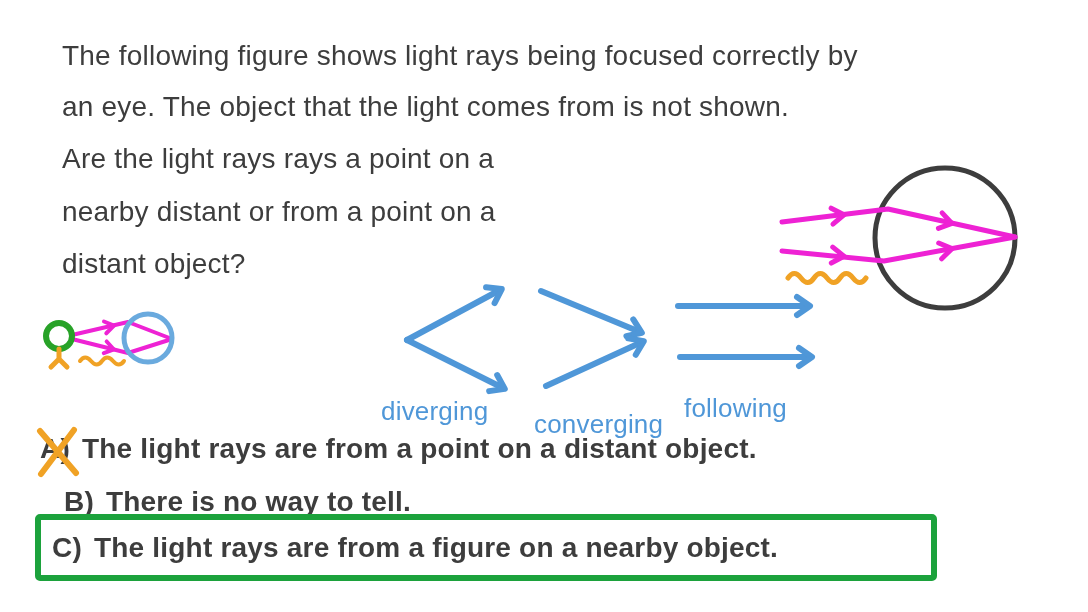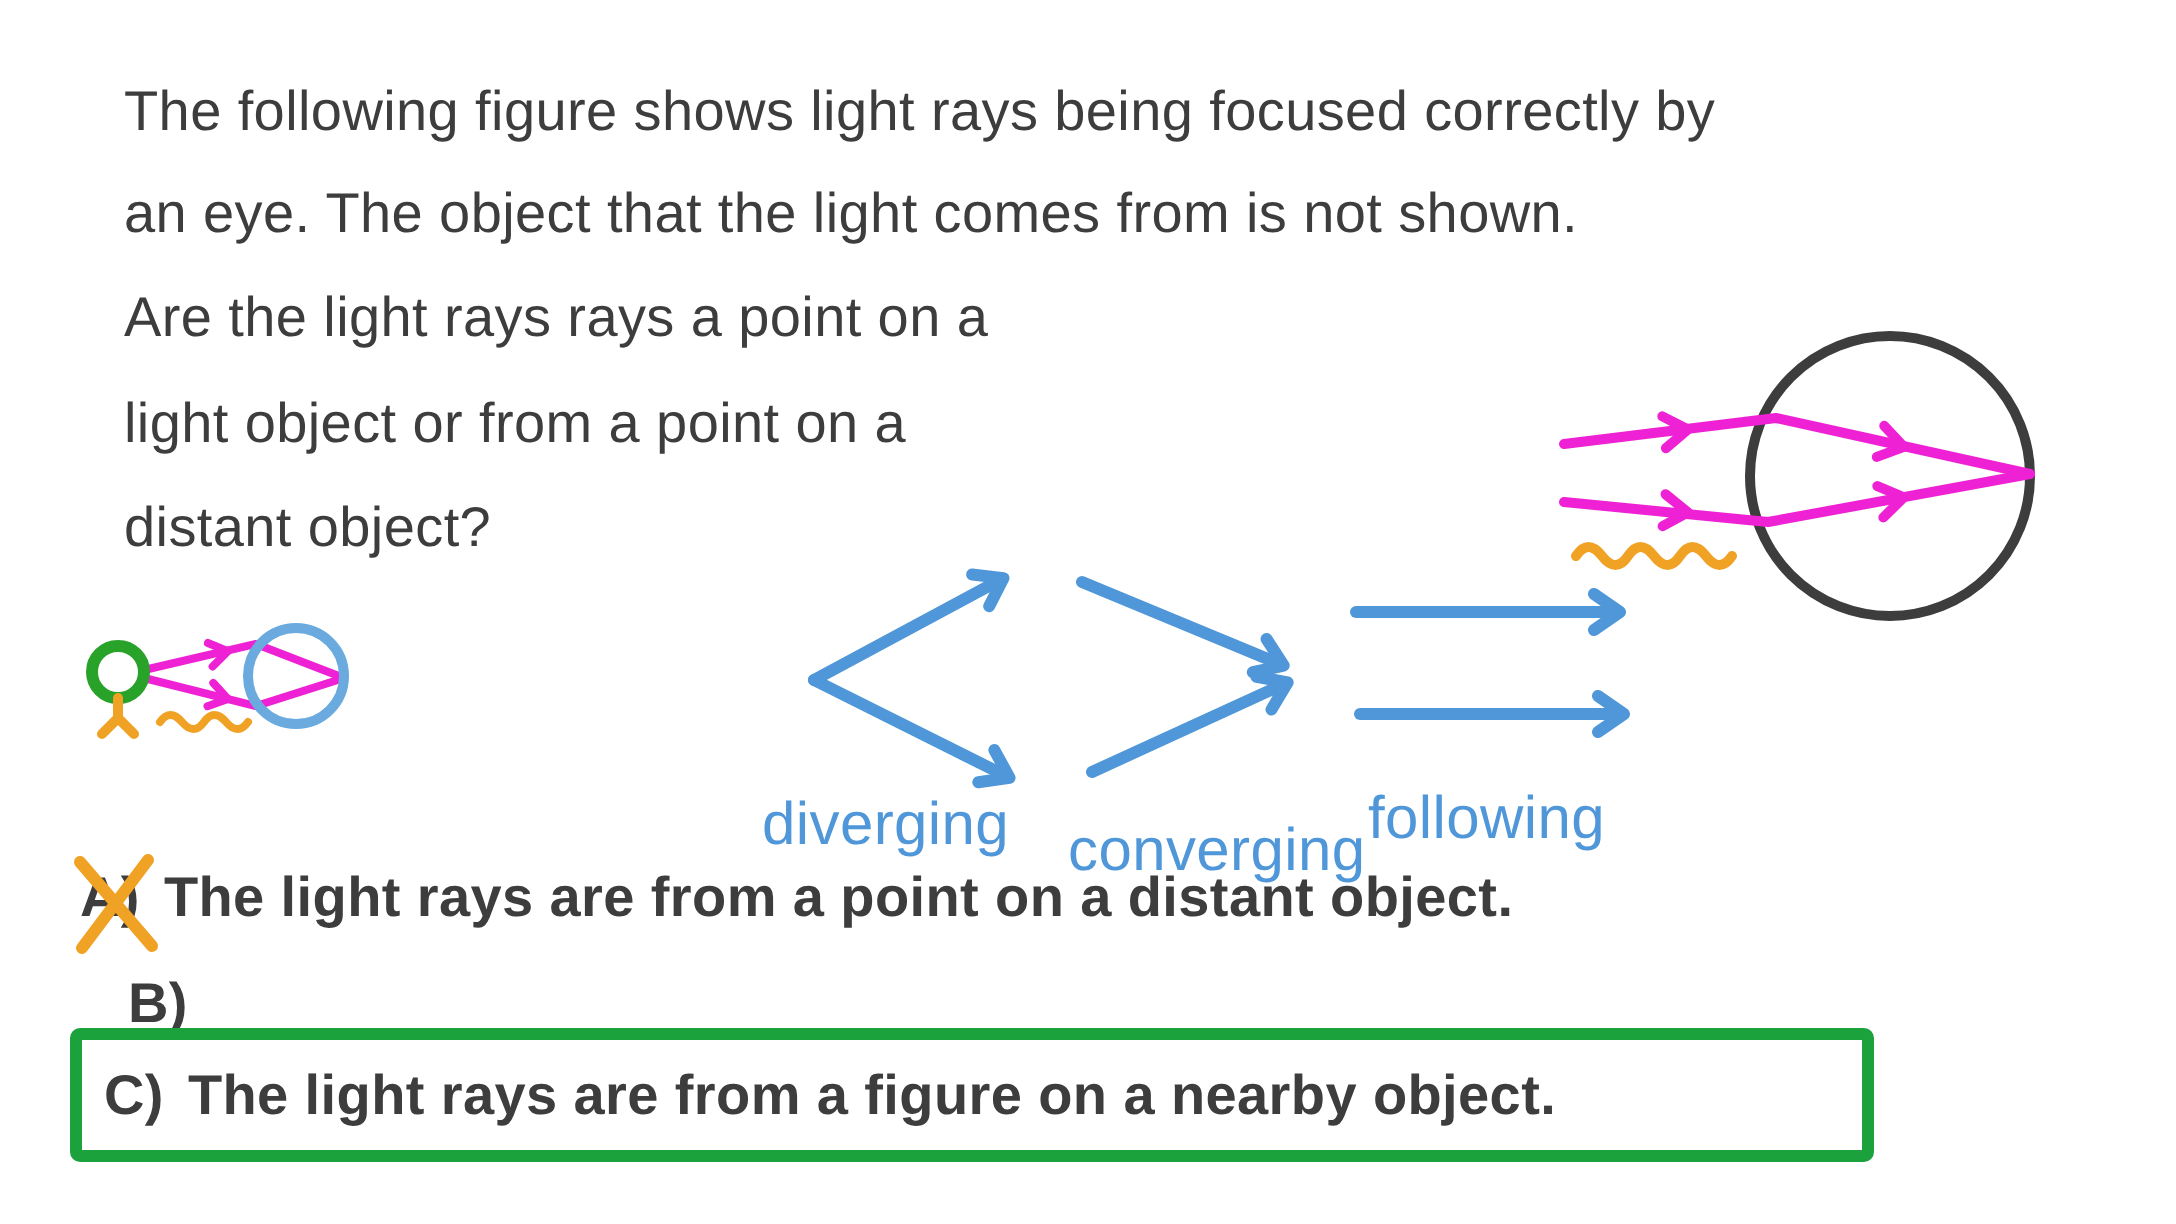--- a/index.html
+++ b/index.html
@@ -7,54 +7,55 @@
     --orange:#f0a225; --tree-green:#28a228; --box-green:#1ca23c; --background:#ffffff;
   }
   html,body{margin:0;padding:0;}
   body{
     width:1088px;height:612px;position:relative;overflow:hidden;
     background:var(--background);
     font-family:"Liberation Sans", sans-serif;
   }
   .txt{position:absolute;white-space:nowrap;line-height:1;font-weight:400;color:var(--ink);letter-spacing:.2px;}
   .qline{font-size:28px;}
-  .raylabel{font-size:30px;color:var(--blue);}
+  .raylabel{font-size:26px;color:var(--blue);}
   .option{position:absolute;display:flex;gap:12px;font-size:28px;font-weight:700;color:var(--ink);line-height:1;white-space:nowrap;letter-spacing:.2px;}
   svg.overlay{position:absolute;left:0;top:0;width:1088px;height:612px;pointer-events:none;}
   .stroke{fill:none;stroke-linecap:round;stroke-linejoin:round;}
   .magenta{stroke:var(--magenta);}
   .blue{stroke:var(--blue);}
   .eyeblue{stroke:var(--eye-blue);}
   .ink{stroke:var(--ink);}
   .orange{stroke:var(--orange);}
   .treegreen{stroke:var(--tree-green);}
   .boxgreen{stroke:var(--box-green);}
   .w6{stroke-width:6;} .w5{stroke-width:5;} .w4{stroke-width:4;}
   .carrier{stroke:transparent;stroke-width:5;fill:none;}
   .mk{fill:none;stroke-linecap:round;stroke-linejoin:round;}
 </style>
 </head>
 <body>
 
 <div class="txt qline" style="left:62px;top:42px">The following figure shows light rays being focused correctly by</div>
 <div class="txt qline" style="left:62px;top:93px">an eye. The object that the light comes from is not shown.</div>
 <div class="txt qline" style="left:62px;top:145px">Are the light rays rays a point on a</div>
-<div class="txt qline" style="left:62px;top:198px">light object or from a point on a</div>
+<div class="txt qline" style="left:62px;top:198px">nearby distant or from a point on a</div>
 <div class="txt qline" style="left:62px;top:250px">distant object?</div>
 
 <div class="txt raylabel" style="left:381px;top:398px">diverging</div>
 <div class="txt raylabel" style="left:534px;top:411px">converging</div>
 <div class="txt raylabel" style="left:684px;top:395px">following</div>
 
 <div class="option" style="left:40px;top:435px">
   <span>A)</span>
   <span>The light rays are from a point on a distant object.</span>
 </div>
 <div class="option" style="left:64px;top:488px">
   <span>B)</span>
+  <span>There is no way to tell.</span>
 </div>
 <div class="option" style="left:52px;top:534px">
   <span>C)</span>
   <span>The light rays are from a figure on a nearby object.</span>
 </div>
 
 <svg class="overlay" viewBox="0 0 1088 612">
   <defs>
     <marker id="mk-magenta" viewBox="0 0 24 24" markerWidth="24" markerHeight="24" refX="15" refY="12" orient="auto" markerUnits="userSpaceOnUse">
       <path d="M5,4 L17,12 L5,20" class="mk magenta" style="stroke-width:5"></path>

